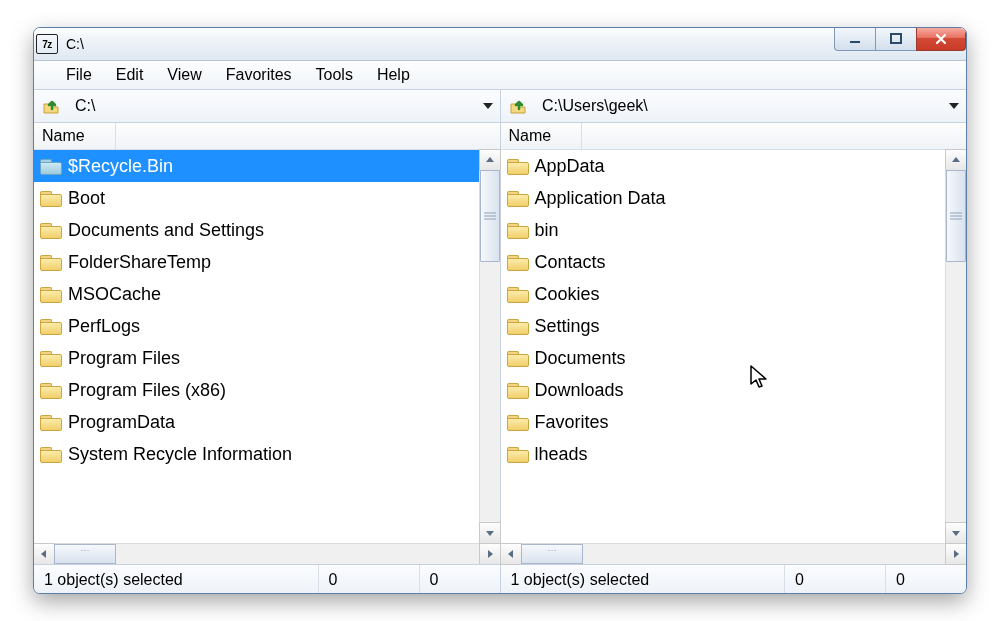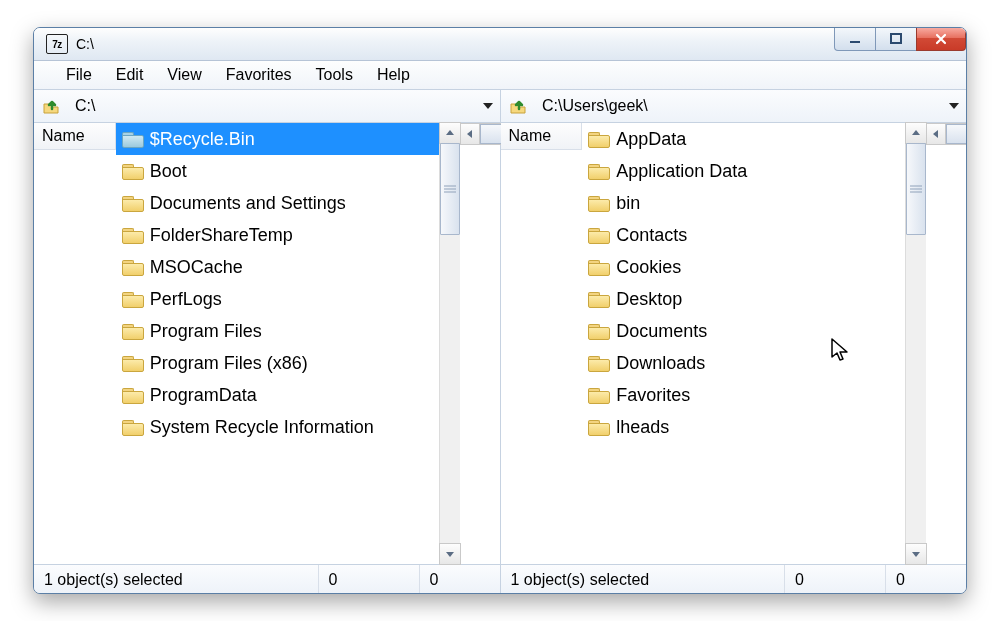--- a/index.html
+++ b/index.html
@@ -1,36 +1,36 @@
 <!DOCTYPE html>
 <html><head>
 <meta charset="utf-8">
 <style>
   html,body{margin:0;padding:0;height:100%;font-family:"Segoe UI",Tahoma,sans-serif;font-size:15px;color:#000;background:#fff}
   body{display:flex;align-items:center;justify-content:center}
   .window{width:932px;height:565px;border:1px solid #5b7fa6;border-radius:7px;background:#fff;box-shadow:0 8px 22px rgba(0,0,0,0.35);display:flex;flex-direction:column;overflow:hidden}
-  .titlebar{height:32px;background:linear-gradient(to bottom,#fefefe 0%,#eef3f8 40%,#dfe8f2 100%);border-bottom:1px solid #b6c4d6;display:flex;align-items:center;padding:0 12px;position:relative}
+  .titlebar{height:32px;background:linear-gradient(to bottom,#fefefe 0%,#eef3f8 40%,#dfe8f2 100%);border-bottom:1px solid #b6c4d6;display:flex;align-items:center;padding:0 2px;position:relative}
   .title-icon{width:20px;height:18px;border:1px solid #222;border-radius:2px;margin-right:8px;display:flex;align-items:center;justify-content:center;font-size:10px;font-weight:bold;font-family:Arial,sans-serif;letter-spacing:-0.5px}
   .title-text{font-size:14px;color:#000}
   .winbtns{position:absolute;right:0;top:0;display:flex}
   .winbtn{width:40px;height:22px;border:1px solid #7f98b8;border-top:none;background:linear-gradient(to bottom,#f3f7fb,#d3dfed);display:flex;align-items:center;justify-content:center;margin-left:-1px;cursor:default}
   .winbtn.min{border-bottom-left-radius:4px}
   .winbtn.close{width:48px;border-bottom-right-radius:4px;background:linear-gradient(to bottom,#f8aaa0 0%,#e7705f 45%,#d24a36 46%,#c93b28 100%);border-color:#9a3a2d}
   .winbtn svg{width:14px;height:14px}
   .menubar{height:28px;background:linear-gradient(to bottom,#fdfefe,#f0f4f9);border-bottom:1px solid #c6d2e1;display:flex;align-items:center;padding:0 20px;font-size:16px}
   .menuitem{padding:3px 12px;cursor:default}
   .pathrow{height:32px;display:flex;align-items:stretch;border-bottom:1px solid #c6d2e1;background:linear-gradient(to bottom,#fbfcfe,#eef3f9)}
   .pane-path{display:flex;align-items:center;padding:0 3px;box-sizing:border-box}
   .pane-path.left{width:50%}
   .pane-path.right{width:50%;border-left:1px solid #c6d2e1}
   .upbtn{width:30px;height:26px;display:flex;align-items:center;justify-content:center;cursor:default}
   .pathbox{flex:1;height:24px;display:flex;align-items:center;padding:0 8px;font-size:16px;cursor:text;position:relative}
   .patharrow{width:18px;display:flex;align-items:center;justify-content:center;cursor:default}
   .panes{flex:1;display:flex;min-height:0}
-  .pane{width:50%;display:flex;flex-direction:row;border-right:1px solid #c6d2e1;min-height:0}
+  .pane{width:50%;display:flex;flex-direction:column;border-right:1px solid #c6d2e1;min-height:0}
   .pane:last-child{border-right:none}
   .colheader{height:26px;display:flex;align-items:center;border-bottom:1px solid #d8dfe9;background:linear-gradient(to bottom,#fdfdfd,#f0f3f7);padding-left:8px;font-size:16px;position:relative}
   .colheader .seg{border-right:1px solid #d8dfe9;height:100%;display:flex;align-items:center;padding-right:30px}
   .list-wrap{flex:1;display:flex;min-height:0}
   .list{flex:1;overflow:hidden;position:relative}
   .rows{position:absolute;inset:0;overflow:hidden}
   .row{height:32px;display:flex;align-items:center;padding-left:6px;font-size:18px;gap:6px;cursor:default}
   .row.selected{background:#1e90ff;color:#fff}
   .item-text{white-space:nowrap}
   .vscroll{width:20px;background:#f0f0f0;border-left:1px solid #dcdcdc;display:flex;flex-direction:column;position:relative}
@@ -251,21 +251,21 @@
               <div class="row">
                 <span class="folder-icon"></span>
                 <span class="item-text">Contacts</span>
               </div>
               <div class="row">
                 <span class="folder-icon"></span>
                 <span class="item-text">Cookies</span>
               </div>
               <div class="row">
                 <span class="folder-icon"></span>
-                <span class="item-text">Desktop</span>
+                <span class="item-text">Settings</span>
               </div>
               <div class="row">
                 <span class="folder-icon"></span>
                 <span class="item-text">Documents</span>
               </div>
               <div class="row">
                 <span class="folder-icon"></span>
                 <span class="item-text">Downloads</span>
               </div>
               <div class="row">

